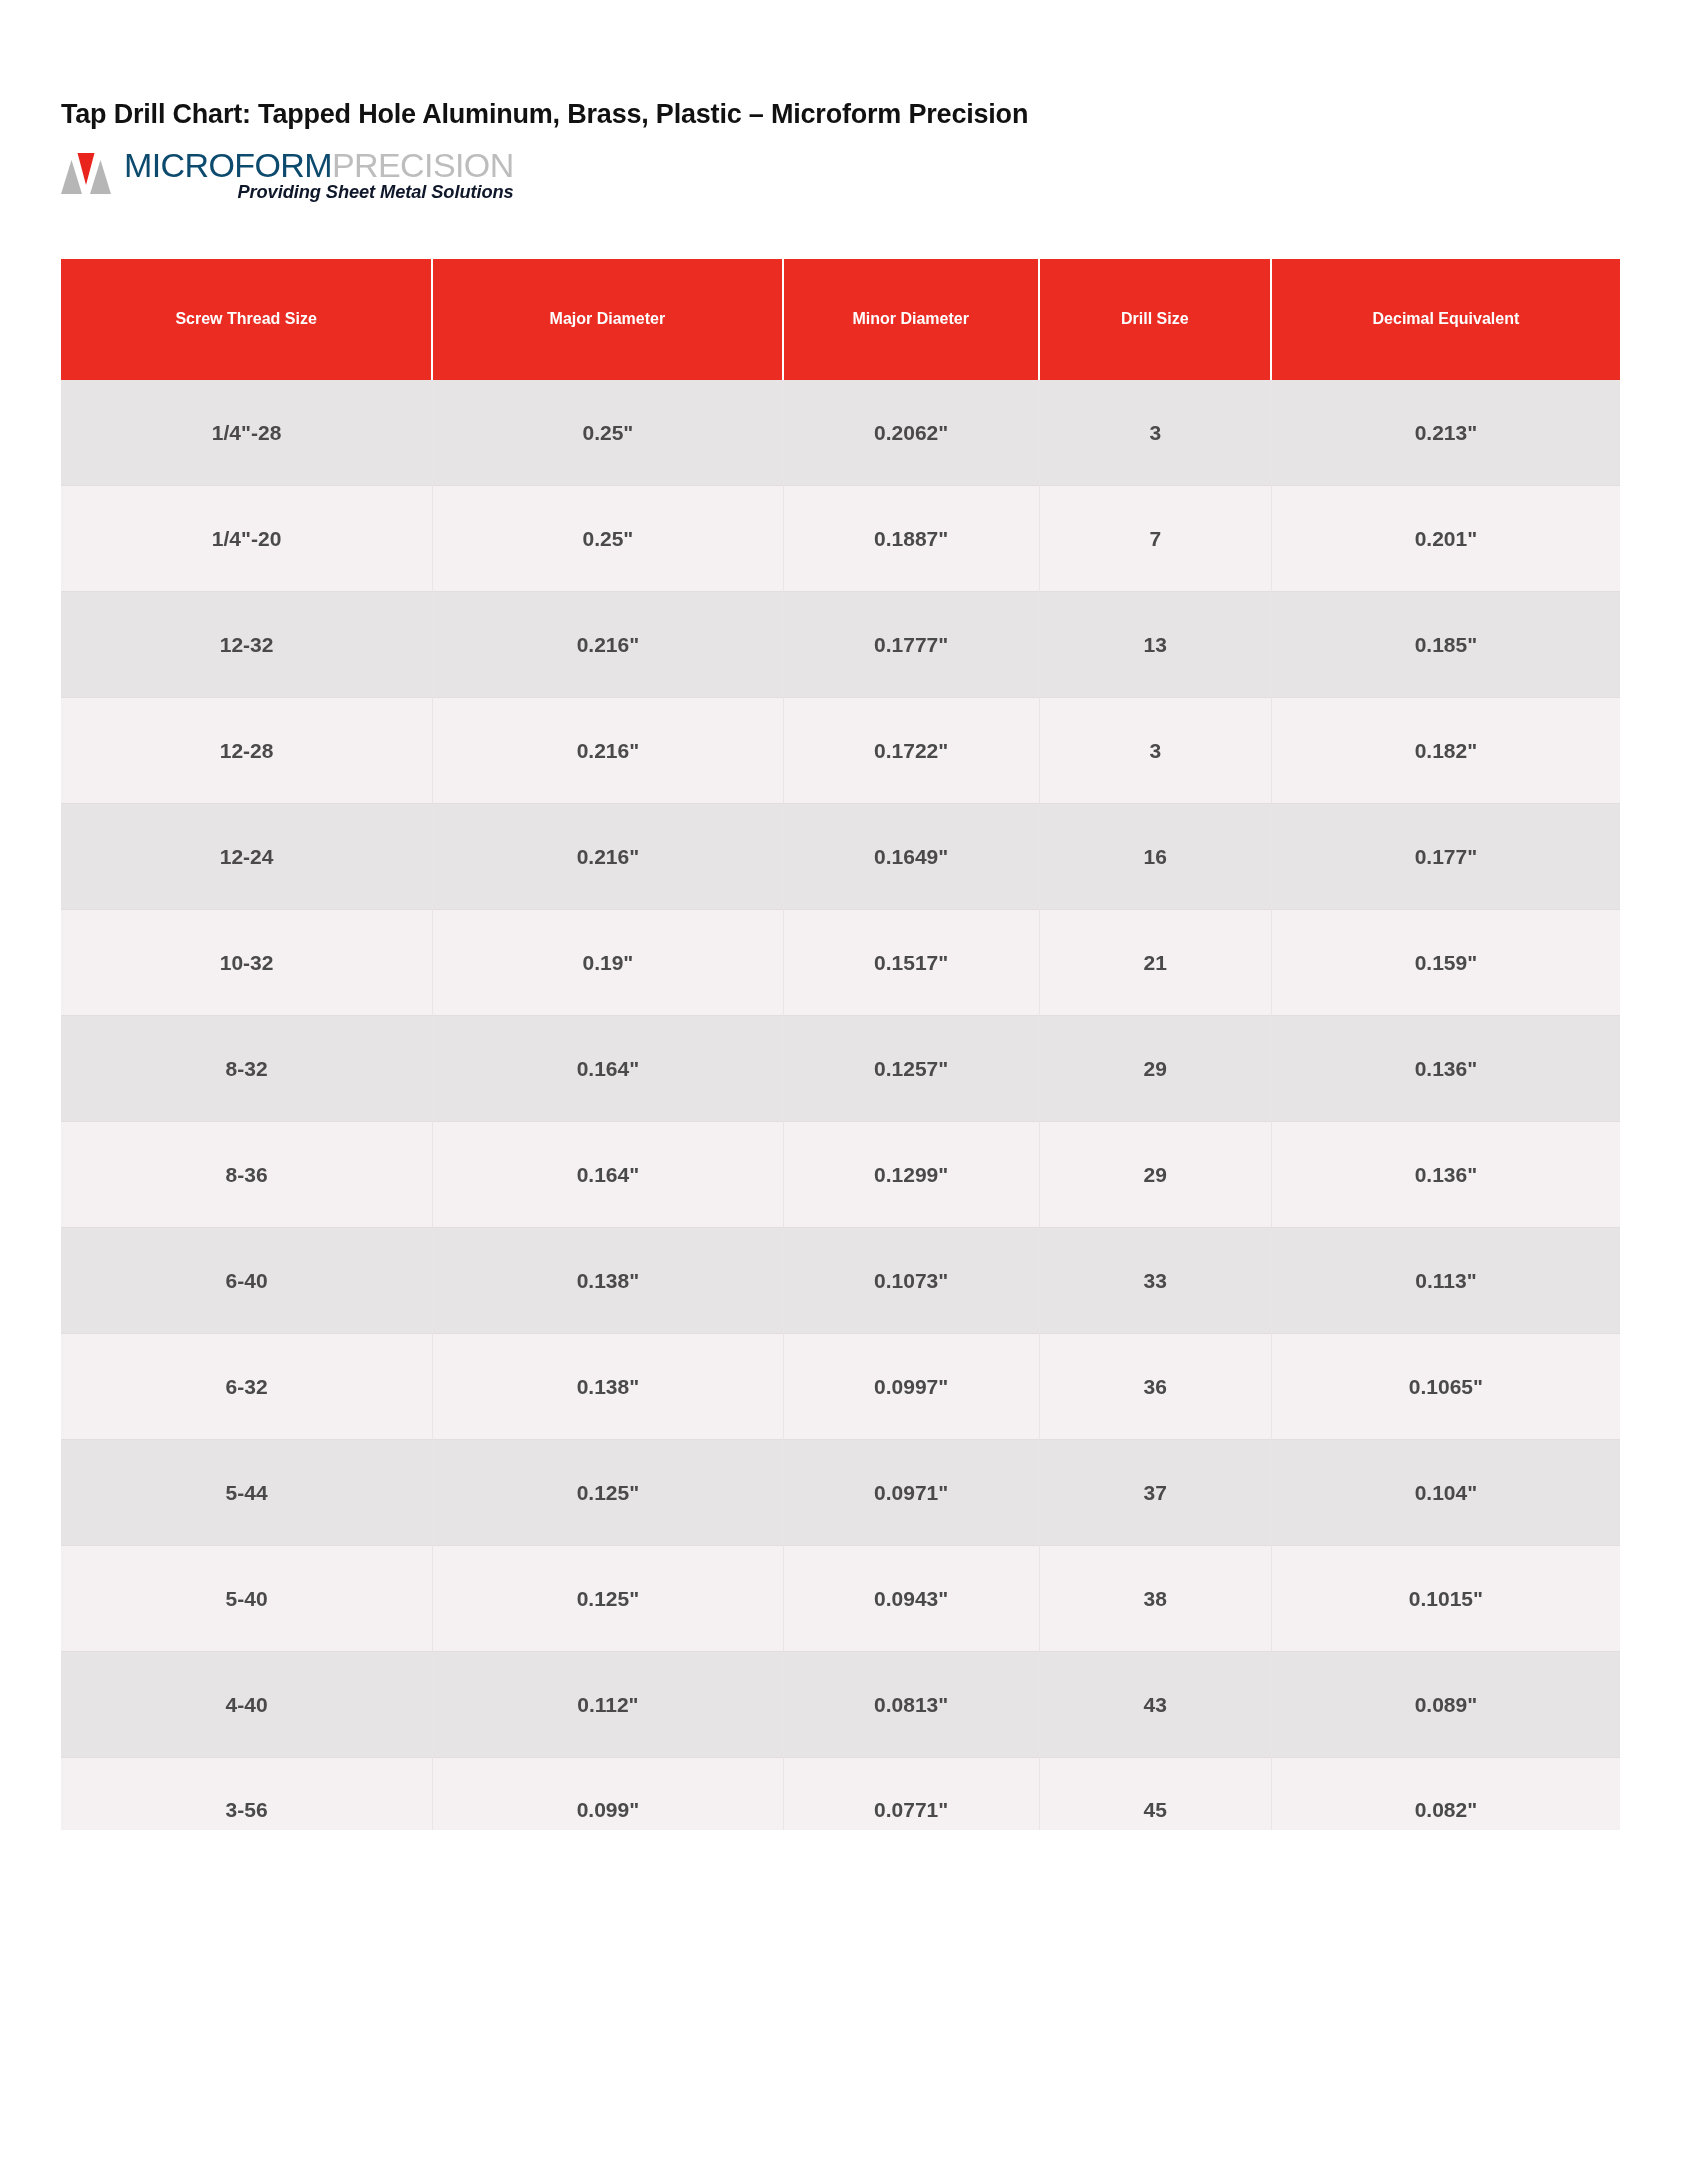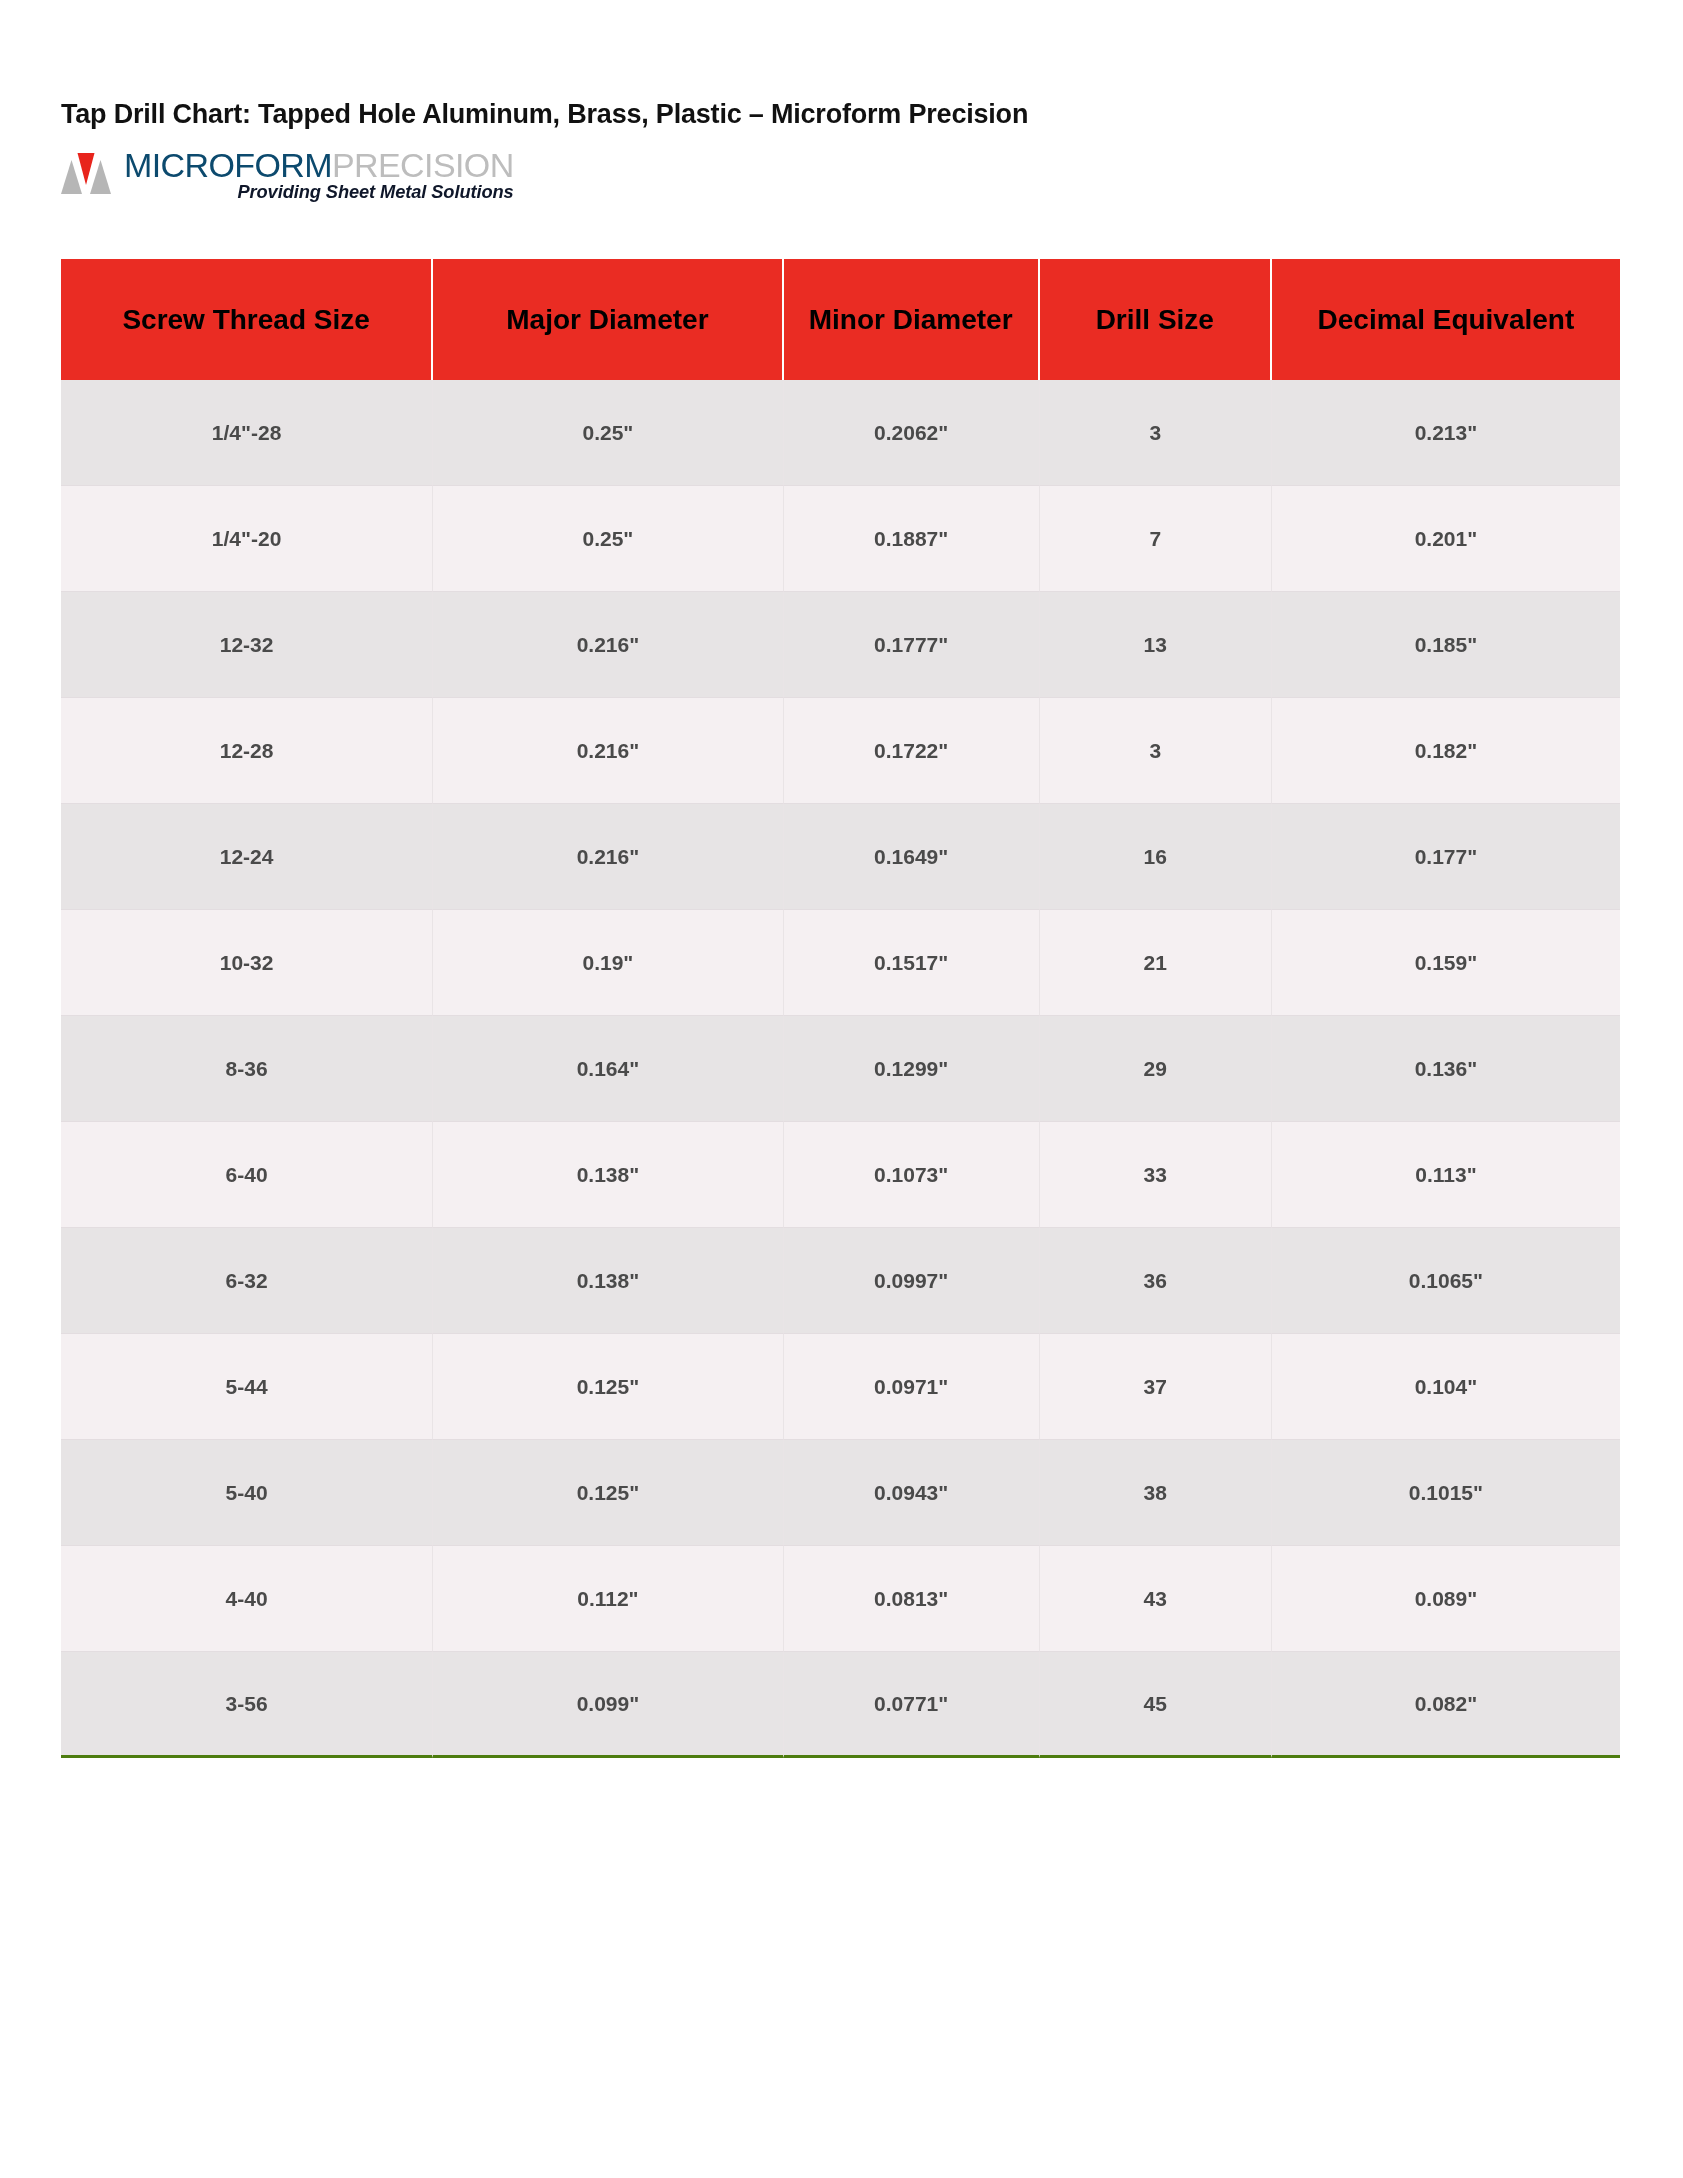--- a/index.html
+++ b/index.html
@@ -79,22 +79,22 @@
     width: 1559px;
   }
   table.drill-table {
     width: 100%;
     border-collapse: separate;
     border-spacing: 0;
     table-layout: fixed;
   }
   table.drill-table th {
     background: #ea2c23;
-    color: #000000;
-    font-size: 28px;
+    color: #ffffff;
+    font-size: 16px;
     font-weight: bold;
     text-align: center;
     vertical-align: middle;
     height: 121px;
     padding: 6px 8px;
     border-right: 2px solid #ffffff;
     line-height: 1.18;
     box-sizing: border-box;
   }
   table.drill-table th:last-child { border-right: none; }
@@ -198,20 +198,27 @@
             <td>0.177"</td>
           </tr>
           <tr>
             <td>10-32</td>
             <td>0.19"</td>
             <td>0.1517"</td>
             <td>21</td>
             <td>0.159"</td>
           </tr>
           <tr>
+            <td>8-32</td>
+            <td>0.164"</td>
+            <td>0.1257"</td>
+            <td>29</td>
+            <td>0.136"</td>
+          </tr>
+          <tr>
             <td>8-36</td>
             <td>0.164"</td>
             <td>0.1299"</td>
             <td>29</td>
             <td>0.136"</td>
           </tr>
           <tr>
             <td>6-40</td>
             <td>0.138"</td>
             <td>0.1073"</td>

